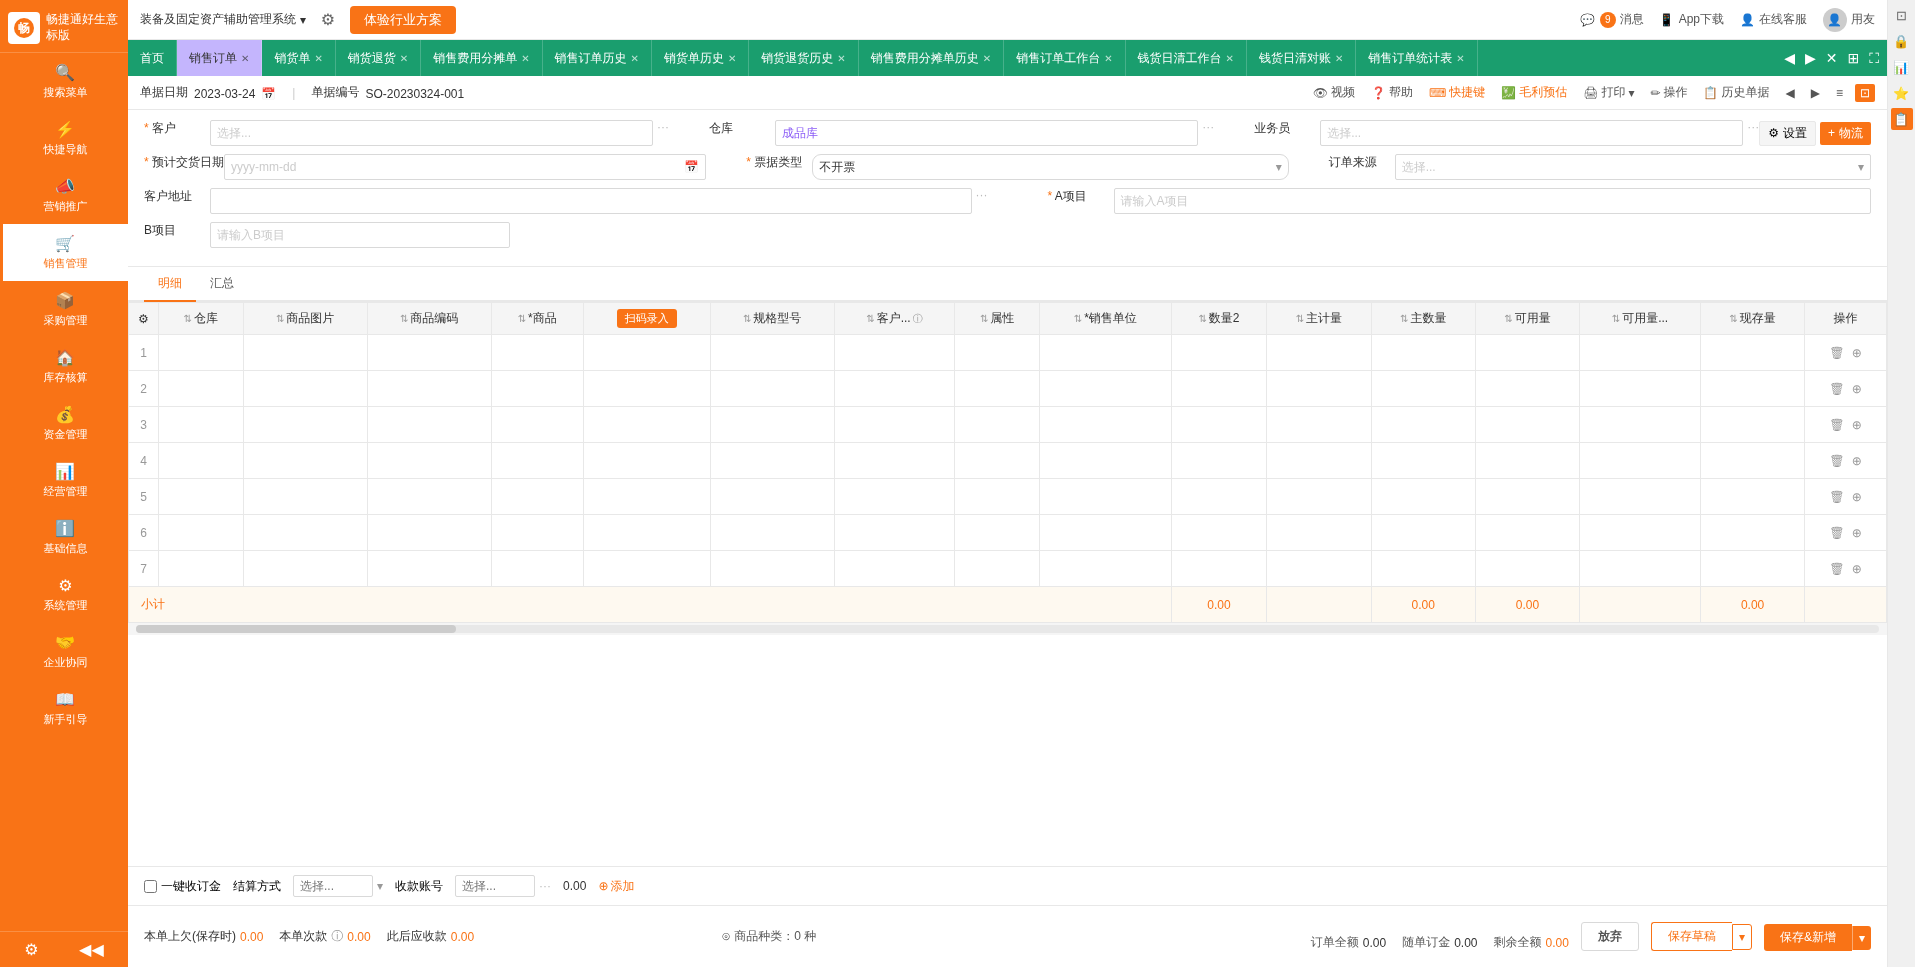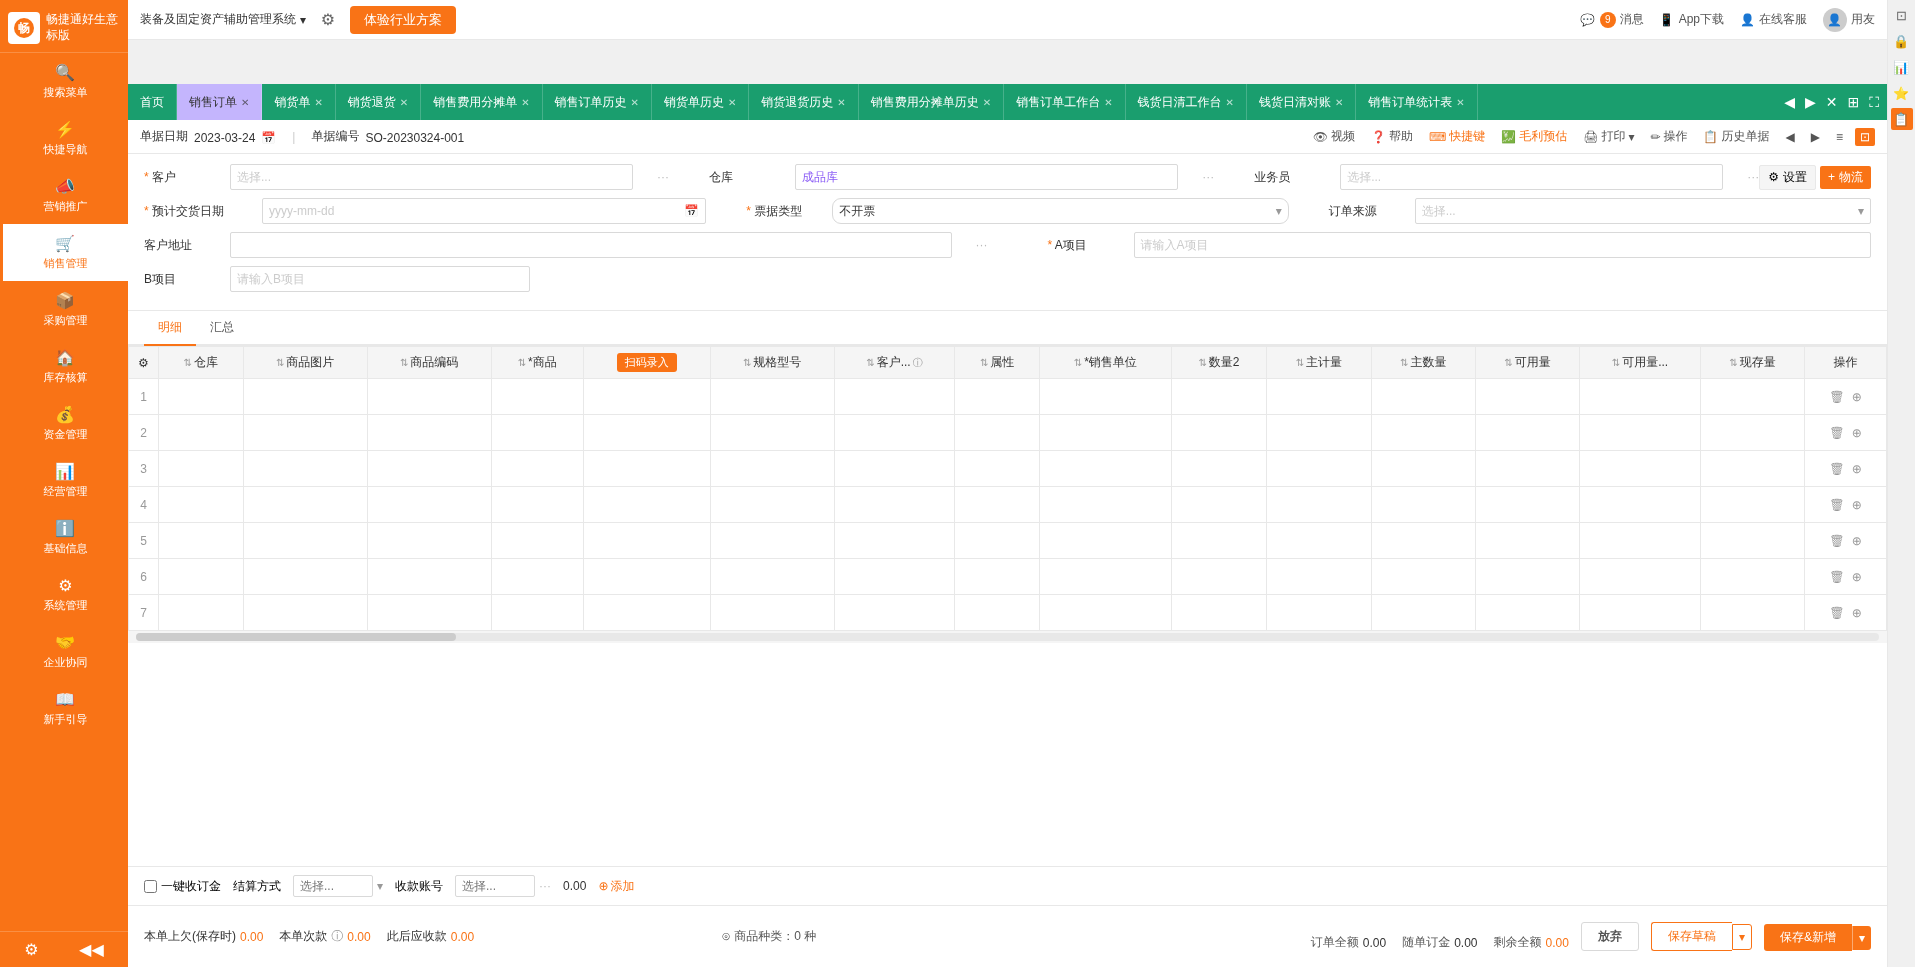--- a/index.html
+++ b/index.html
@@ -26,21 +26,21 @@
     
     .topbar { height: 40px; background: #fff; display: flex; align-items: center; padding: 0 12px; gap: 8px; border-bottom: 1px solid #e8e8e8; flex-shrink: 0; }
     .topbar-dropdown { color: #333; font-size: 13px; display: flex; align-items: center; gap: 4px; cursor: pointer; }
     .topbar-settings { width: 28px; height: 28px; display: flex; align-items: center; justify-content: center; cursor: pointer; color: #666; font-size: 16px; }
     .topbar-industry { background: #f97316; color: #fff; border: none; padding: 5px 14px; border-radius: 4px; cursor: pointer; font-size: 13px; }
     .topbar-right { margin-left: auto; display: flex; align-items: center; gap: 16px; color: #333; }
     .topbar-right-item { display: flex; align-items: center; gap: 4px; cursor: pointer; font-size: 12px; color: #555; }
     .badge { background: #f97316; color: #fff; border-radius: 50%; width: 16px; height: 16px; font-size: 10px; display: flex; align-items: center; justify-content: center; }
 
     
-    .tabbar { height: 36px; background: #1a9e6e; display: flex; align-items: center; overflow: hidden; flex-shrink: 0; margin-top: 44px; }
+    .tabbar { height: 36px; background: #1a9e6e; display: flex; align-items: center; overflow: hidden; flex-shrink: 0; }
     .tab-item { height: 100%; padding: 0 12px; display: flex; align-items: center; gap: 4px; color: #fff; cursor: pointer; white-space: nowrap; font-size: 12px; border-right: 1px solid rgba(255,255,255,0.2); flex-shrink: 0; }
     .tab-item.active { background: #c4b5fd; color: #333; }
     .tab-item .tab-close { font-size: 10px; opacity: 0.7; }
     .tabbar-nav { display: flex; align-items: center; margin-left: auto; gap: 2px; padding: 0 4px; flex-shrink: 0; }
     .tabbar-nav-btn { color: #fff; cursor: pointer; padding: 2px 4px; font-size: 14px; }
 
     
     .page-content { flex: 1; background: #f5f5f5; overflow-y: auto; display: flex; flex-direction: column; }
 
     
@@ -49,21 +49,21 @@
     .field-label { color: #333; white-space: nowrap; }
     .field-value { color: #333; font-weight: 500; }
     .field-sep { color: #ccc; margin: 0 8px; }
     .toolbar-actions { margin-left: auto; display: flex; align-items: center; gap: 8px; }
     .action-btn { display: flex; align-items: center; gap: 3px; color: #555; cursor: pointer; font-size: 12px; padding: 2px 4px; }
     .action-btn.orange { color: #f97316; }
 
     
     .form-area { background: #fff; padding: 10px 16px; border-bottom: 1px solid #e8e8e8; flex-shrink: 0; }
     .form-row { display: flex; align-items: center; margin-bottom: 8px; gap: 0; }
-    .form-field { display: flex; align-items: center; flex: 1; min-width: 0; gap: 20px; }
+    .form-field { display: flex; flex: 1; min-width: 0; }
     .form-field-label { color: #333; white-space: nowrap; min-width: 60px; }
     .form-field-label.required::before { content: '* '; color: #f97316; }
     .form-field-input { flex: 1; border: 1px solid #d9d9d9; border-radius: 2px; padding: 3px 6px; color: #999; min-height: 26px; cursor: pointer; display: flex; align-items: center; justify-content: space-between; min-width: 80px; }
     .form-field-dots { color: #bbb; margin-left: 4px; cursor: pointer; }
     .form-divider { width: 20px; }
     .select-arrow { color: #999; }
 
     
     .content-tabs { display: flex; align-items: center; padding: 0 16px; background: #fff; border-bottom: 2px solid #e8e8e8; flex-shrink: 0; }
     .content-tab { padding: 8px 14px; cursor: pointer; color: #555; border-bottom: 2px solid transparent; margin-bottom: -2px; }
@@ -361,21 +361,21 @@
           <span style="background:#f97316; color:#fff; border:none; padding:3px 8px; border-radius:2px; cursor:pointer; display:flex; align-items:center; gap:4px;">
             <span>+</span>
             <span>物流</span>
           </span>
         </div>
       </div>
 
       <div class="form-row">
         <div class="form-field" style="flex:1.2;">
           <span class="form-field-label required">预计交货日期</span>
-          <div class="form-field-input" style="margin-left:18px;">
+          <div class="form-field-input" style="margin-left:0;">
             <span style="color:#ccc;">yyyy-mm-dd</span>
             <span style="color:#999;">📅</span>
           </div>
         </div>
         <div class="form-divider"></div>
         <div class="form-field" style="flex:1.2;">
           <span class="form-field-label required" style="margin-left:20px;">票据类型</span>
           <div class="form-field-input" style="margin-left:6px;border-radius:9px;">
             <span style="color:#333;">不开票</span>
             <span class="select-arrow">▾</span>
@@ -673,20 +673,32 @@
               <td></td>
               <td></td>
               <td></td>
               <td></td>
             <td style="text-align:center;">
               <span style="cursor:pointer;color:#999;margin-right:4px;">🗑</span>
               <span style="cursor:pointer;color:#999;">⊕</span>
             </td>
           </tr>
 
+          <tr class="subtotal-row">
+            <td colspan="10" style="text-align:left; padding-left:12px;">
+              <span class="subtotal-label">小计</span>
+            </td>
+            <td style="color:#f97316; font-weight:500;">0.00</td>
+            <td></td>
+            <td style="color:#f97316; font-weight:500;">0.00</td>
+            <td style="color:#f97316; font-weight:500;">0.00</td>
+            <td></td>
+            <td style="color:#f97316; font-weight:500;">0.00</td>
+            <td></td>
+          </tr>
         </tbody>
       </table>
 
       <div class="scrollbar-row">
         <div class="scrollbar-track">
           <div class="scrollbar-thumb"></div>
         </div>
       </div>
     </div>
 

